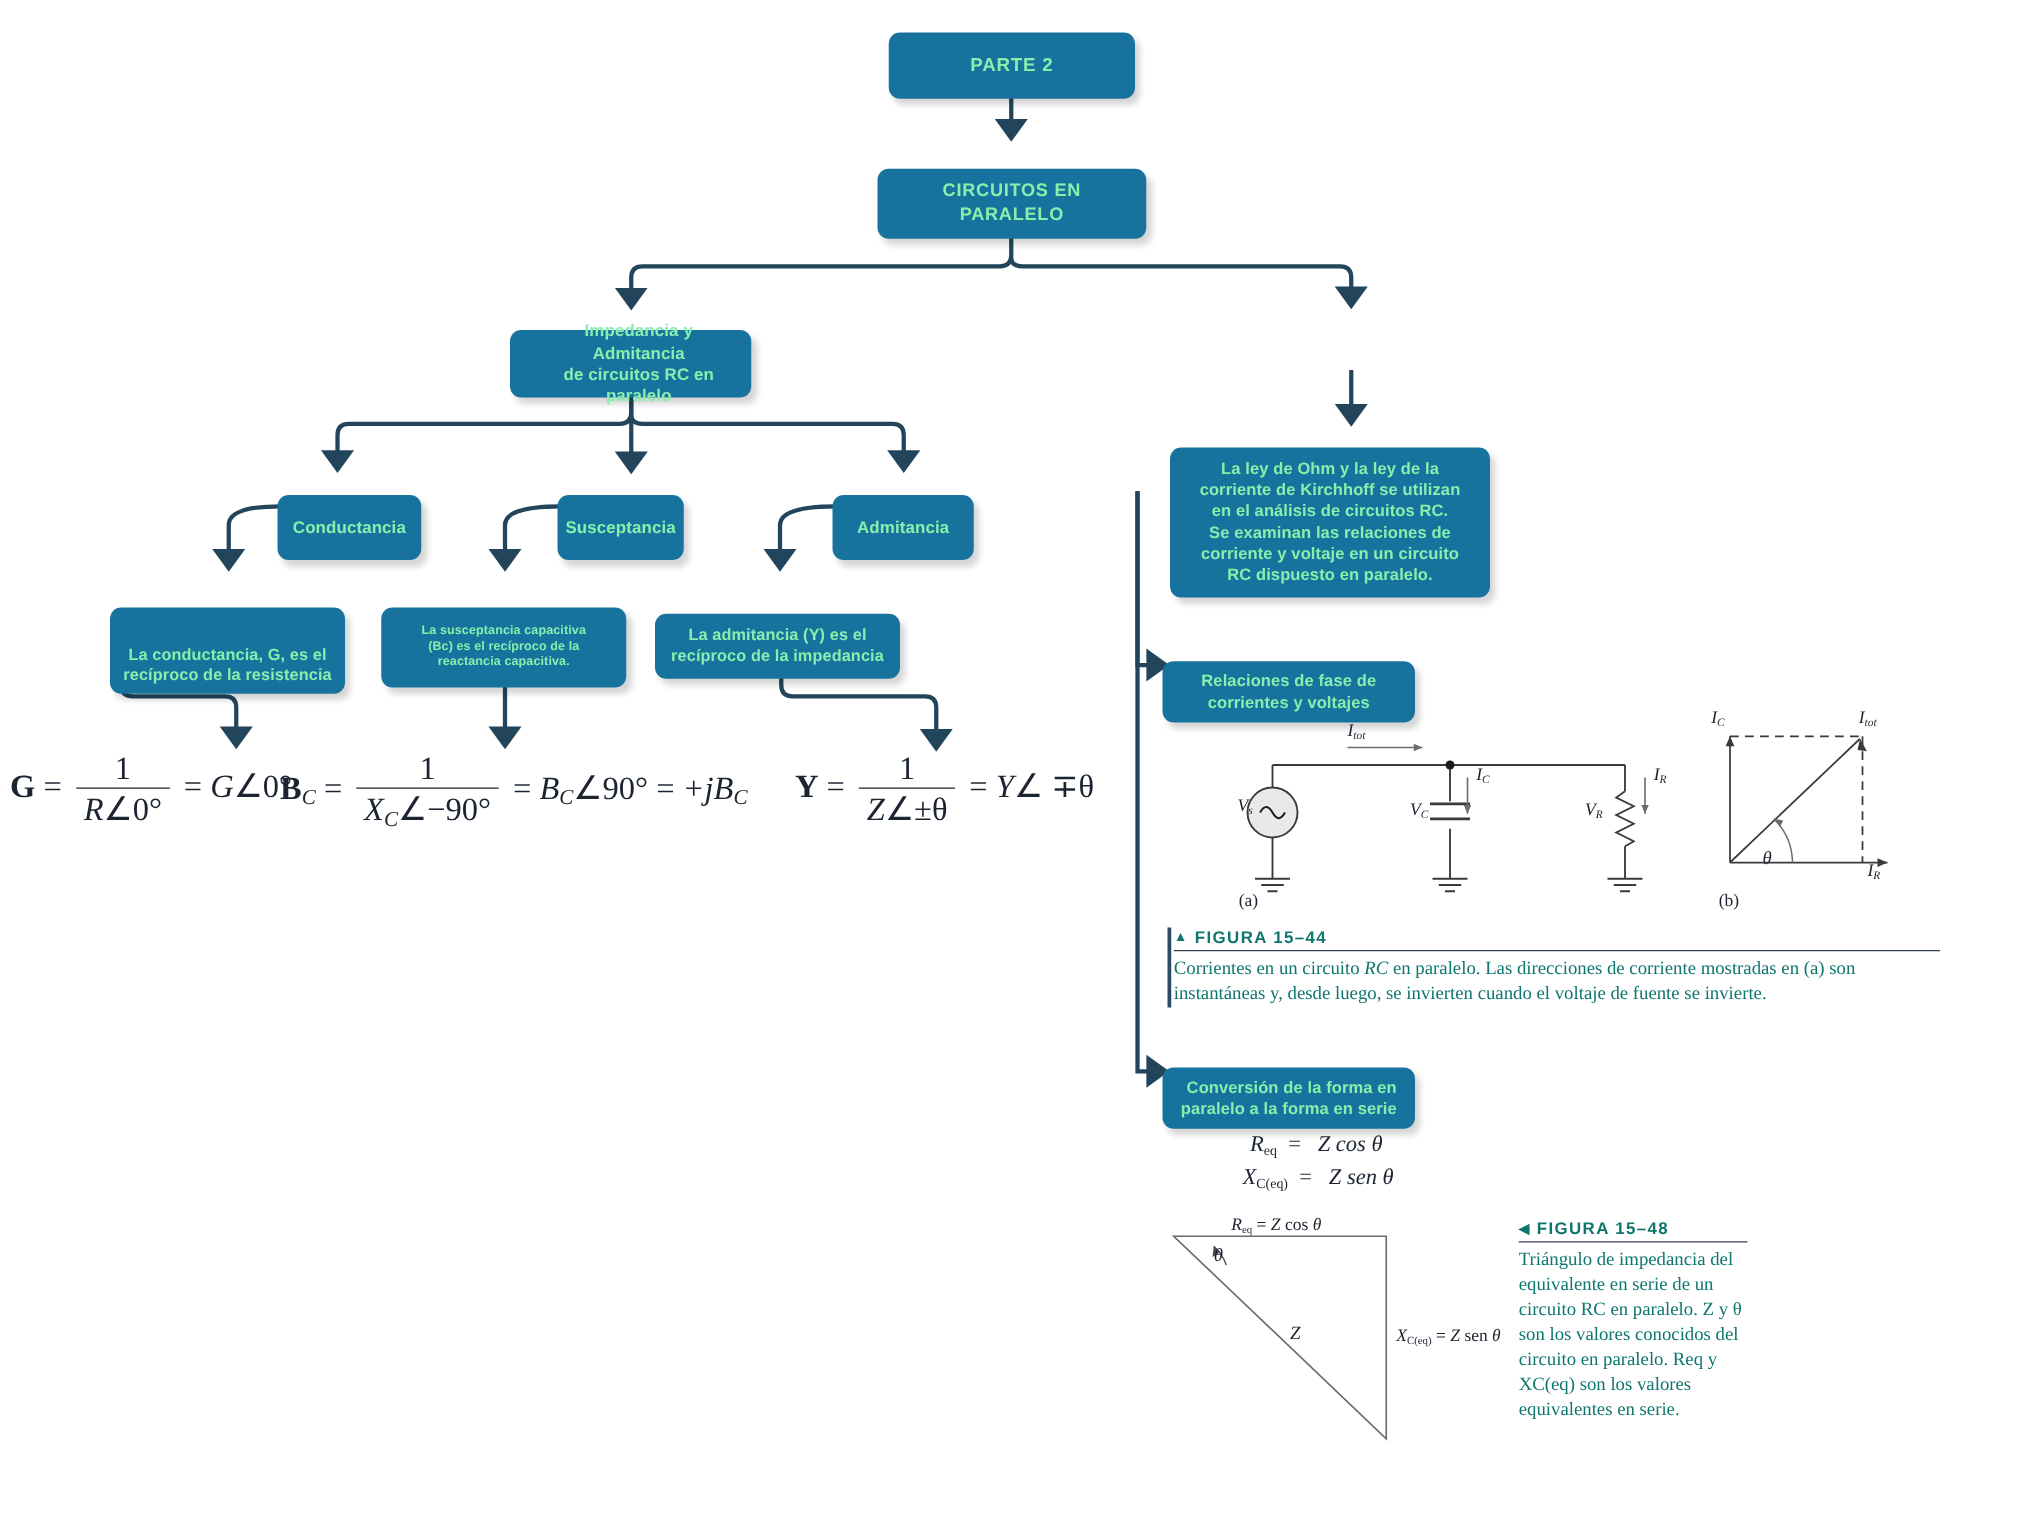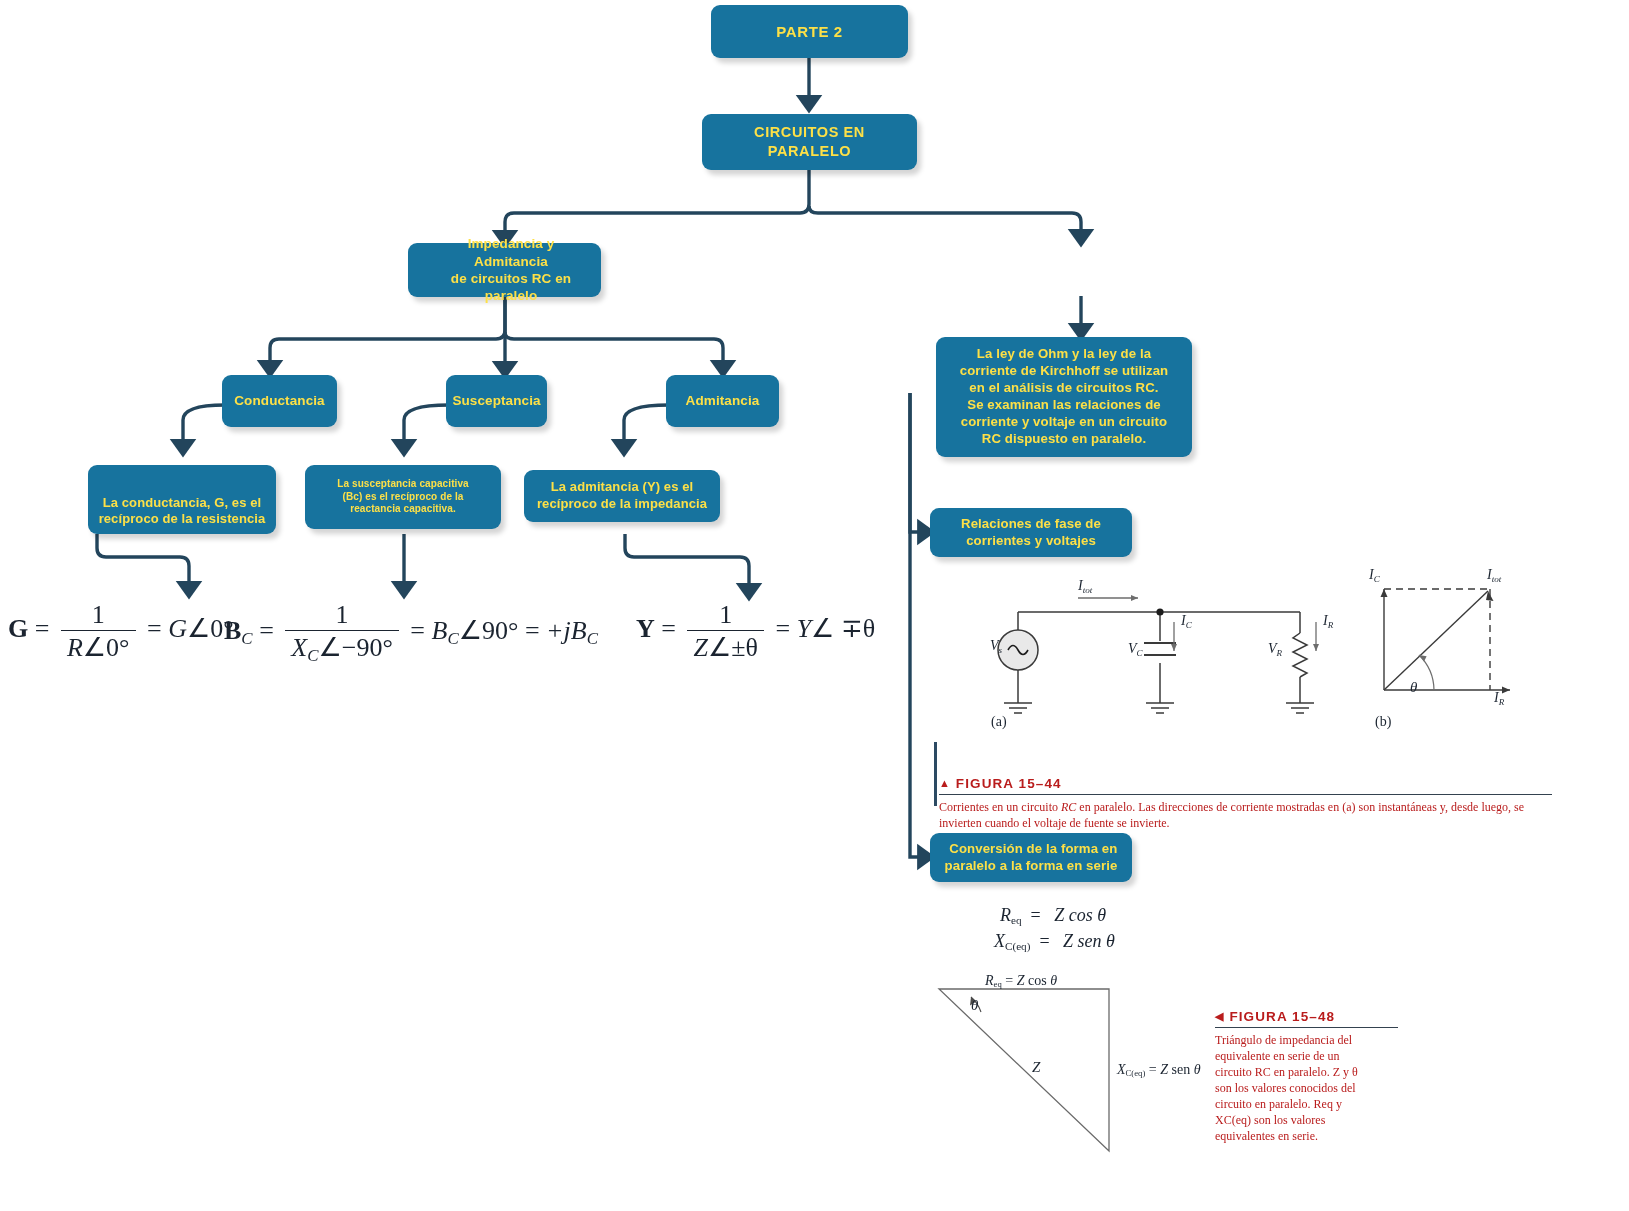--- a/index.html
+++ b/index.html
@@ -12,31 +12,32 @@
     position: relative;
     font-family: "Liberation Sans", sans-serif;
     overflow: hidden;
   }
   #canvas { position: absolute; inset: 0; }
 
   
   .node {
     position: absolute;
     background: #17739e;
-    color: #fde047;
+    color: #86efac;
     border-radius: 9px;
     font-weight: bold;
     display: flex;
     align-items: center;
     justify-content: center;
     text-align: center;
     line-height: 1.28;
     box-shadow: 4px 5px 5px rgba(0,0,0,0.17);
     padding: 6px 10px;
     letter-spacing: 0.1px;
+    margin-top: 21px;
   }
   .node.hdr { letter-spacing: 0.6px; }
 
   
   .math {
     position: absolute;
     font-family: "Liberation Serif", serif;
     color: #1b2430;
     white-space: nowrap;
   }
@@ -50,34 +51,33 @@
   }
   .frac .num { display: block; padding: 0 6px; }
   .frac .den { display: block; border-top: 1.6px solid #1b2430; padding: 1px 6px 0; }
   .sub { font-size: 0.65em; vertical-align: -0.28em; font-style: italic; }
   .subu { font-size: 0.62em; vertical-align: -0.28em; font-style: normal; }
 
   
   .figcap {
     position: absolute;
     font-family: "Liberation Serif", serif;
-    color: #b91c1c;
-    margin-top: 34px;
+    color: #0f766e;
   }
   .figcap .ftitle {
     font-family: "Liberation Sans", sans-serif;
     font-weight: bold;
     font-size: 13.5px;
     letter-spacing: 1.1px;
     padding-bottom: 3px;
     border-bottom: 1.4px solid #34424f;
     display: block;
   }
   .figcap .fbody {
-    font-size: 12px;
+    font-size: 15px;
     line-height: 1.33;
     padding-top: 5px;
     display: block;
   }
   .figcap .fbody .it { font-style: italic; }
   .tri { font-size: 11px; vertical-align: 1px; }
 
   .rule-v {
     position: absolute;
     background: #2c4a63;

